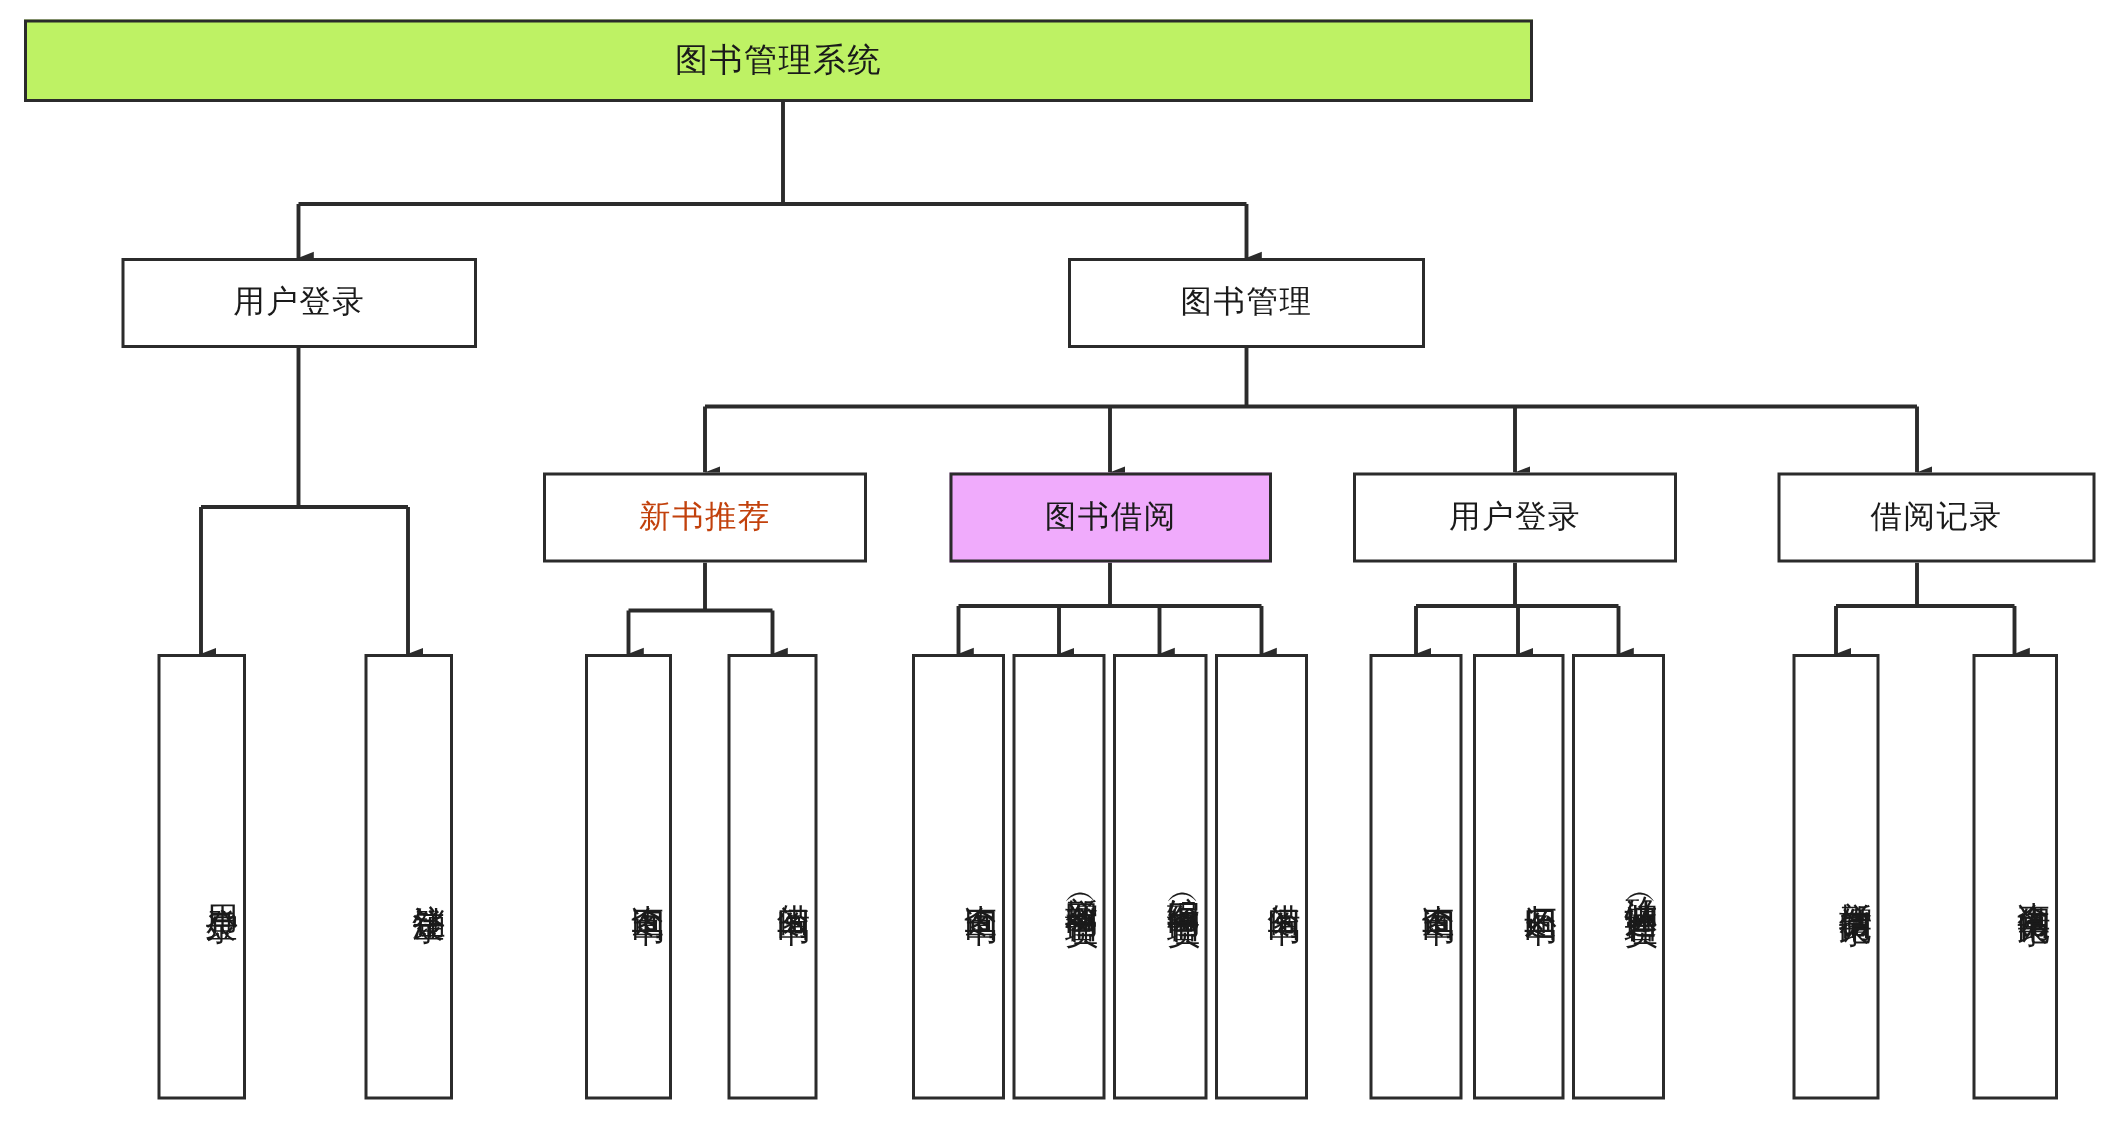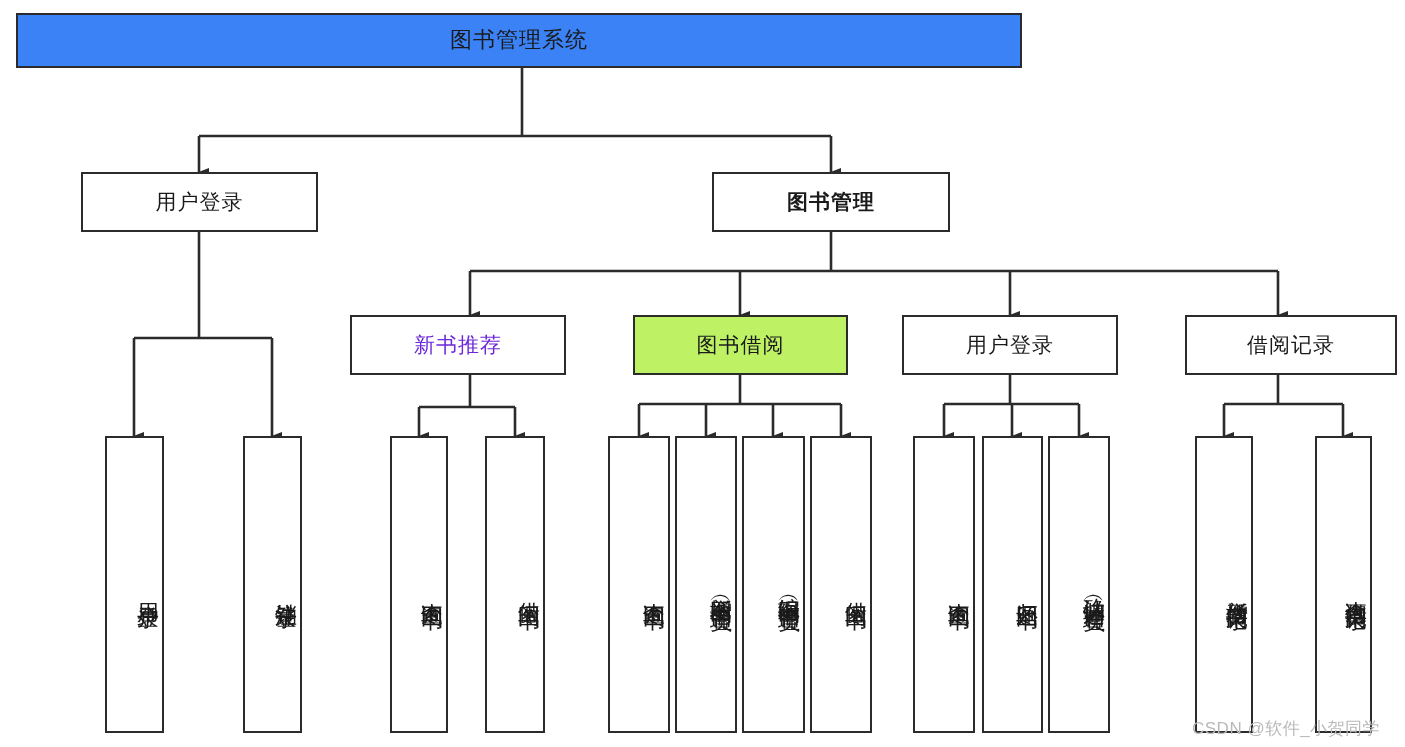--- a/index.html
+++ b/index.html
@@ -104,33 +104,33 @@
         <line x1="1012" y1="404" x2="1012" y2="436" marker-end="url(#arrowhead)"></line>
         <line x1="1079" y1="404" x2="1079" y2="436" marker-end="url(#arrowhead)"></line>
         <line x1="1278" y1="375" x2="1278" y2="404"></line>
         <line x1="1224" y1="404" x2="1343" y2="404"></line>
         <line x1="1224" y1="404" x2="1224" y2="436" marker-end="url(#arrowhead)"></line>
         <line x1="1343" y1="404" x2="1343" y2="436" marker-end="url(#arrowhead)"></line>
       </g>
   </svg>
 
   <div id="node-layer">
-      <div class="node horiz root" style="left: 16px; top: 13px; width: 1006px; height: 55px; border-color: rgb(43, 43, 43); background: #3b82f6; color: rgb(26, 26, 26);">
+      <div class="node horiz root" style="left: 16px; top: 13px; width: 1006px; height: 55px; border-color: rgb(43, 43, 43); background: #bef264; color: rgb(26, 26, 26);">
         <span>图书管理系统</span>
       </div>
       <div class="node horiz" style="left: 81px; top: 172px; width: 237px; height: 60px; border-color: rgb(43, 43, 43); background: rgb(255, 255, 255); color: rgb(26, 26, 26);">
         <span>用户登录</span>
       </div>
-      <div class="node horiz" style="left: 712px; top: 172px; width: 238px; height: 60px; border-color: rgb(43, 43, 43); background: rgb(255, 255, 255); color: rgb(26, 26, 26); font-weight: bold;">
+      <div class="node horiz" style="left: 712px; top: 172px; width: 238px; height: 60px; border-color: rgb(43, 43, 43); background: rgb(255, 255, 255); color: rgb(26, 26, 26);">
         <span>图书管理</span>
       </div>
-      <div class="node horiz" style="left: 350px; top: 315px; width: 216px; height: 60px; border-color: rgb(43, 43, 43); background: rgb(255, 255, 255); color: #6d28d9;">
+      <div class="node horiz" style="left: 362px; top: 315px; width: 216px; height: 60px; border-color: rgb(43, 43, 43); background: rgb(255, 255, 255); color: #c2410c;">
         <span>新书推荐</span>
       </div>
-      <div class="node horiz" style="left: 633px; top: 315px; width: 215px; height: 60px; border-color: rgb(43, 43, 43); background: #bef264; color: rgb(26, 26, 26);">
+      <div class="node horiz" style="left: 633px; top: 315px; width: 215px; height: 60px; border-color: rgb(43, 43, 43); background: #f0abfc; color: rgb(26, 26, 26);">
         <span>图书借阅</span>
       </div>
       <div class="node horiz" style="left: 902px; top: 315px; width: 216px; height: 60px; border-color: rgb(43, 43, 43); background: rgb(255, 255, 255); color: rgb(26, 26, 26);">
         <span>用户登录</span>
       </div>
       <div class="node horiz" style="left: 1172px; top: 315px; width: 212px; height: 60px; border-color: rgb(43, 43, 43); background: rgb(255, 255, 255); color: rgb(26, 26, 26); margin-left: 13px;">
         <span>借阅记录</span>
       </div>
       <div class="node vert" style="left: 105px; top: 436px; width: 59px; height: 297px; border-color: rgb(43, 43, 43); background: rgb(255, 255, 255); color: rgb(26, 26, 26);">
         <span>用户登录</span>
@@ -166,14 +166,13 @@
         <span>确认归还（管理员）</span>
       </div>
       <div class="node vert" style="left: 1195px; top: 436px; width: 58px; height: 297px; border-color: rgb(43, 43, 43); background: rgb(255, 255, 255); color: rgb(26, 26, 26);">
         <span>新增借阅记录</span>
       </div>
       <div class="node vert" style="left: 1315px; top: 436px; width: 57px; height: 297px; border-color: rgb(43, 43, 43); background: rgb(255, 255, 255); color: rgb(26, 26, 26);">
         <span>查询借阅记录</span>
       </div>
     </div>
 
-  <div class="watermark" style="left: 1192px; top: 717px; color: rgb(185, 185, 185);">CSDN @软件_小贺同学</div>
 </div>
 
 </body></html>

